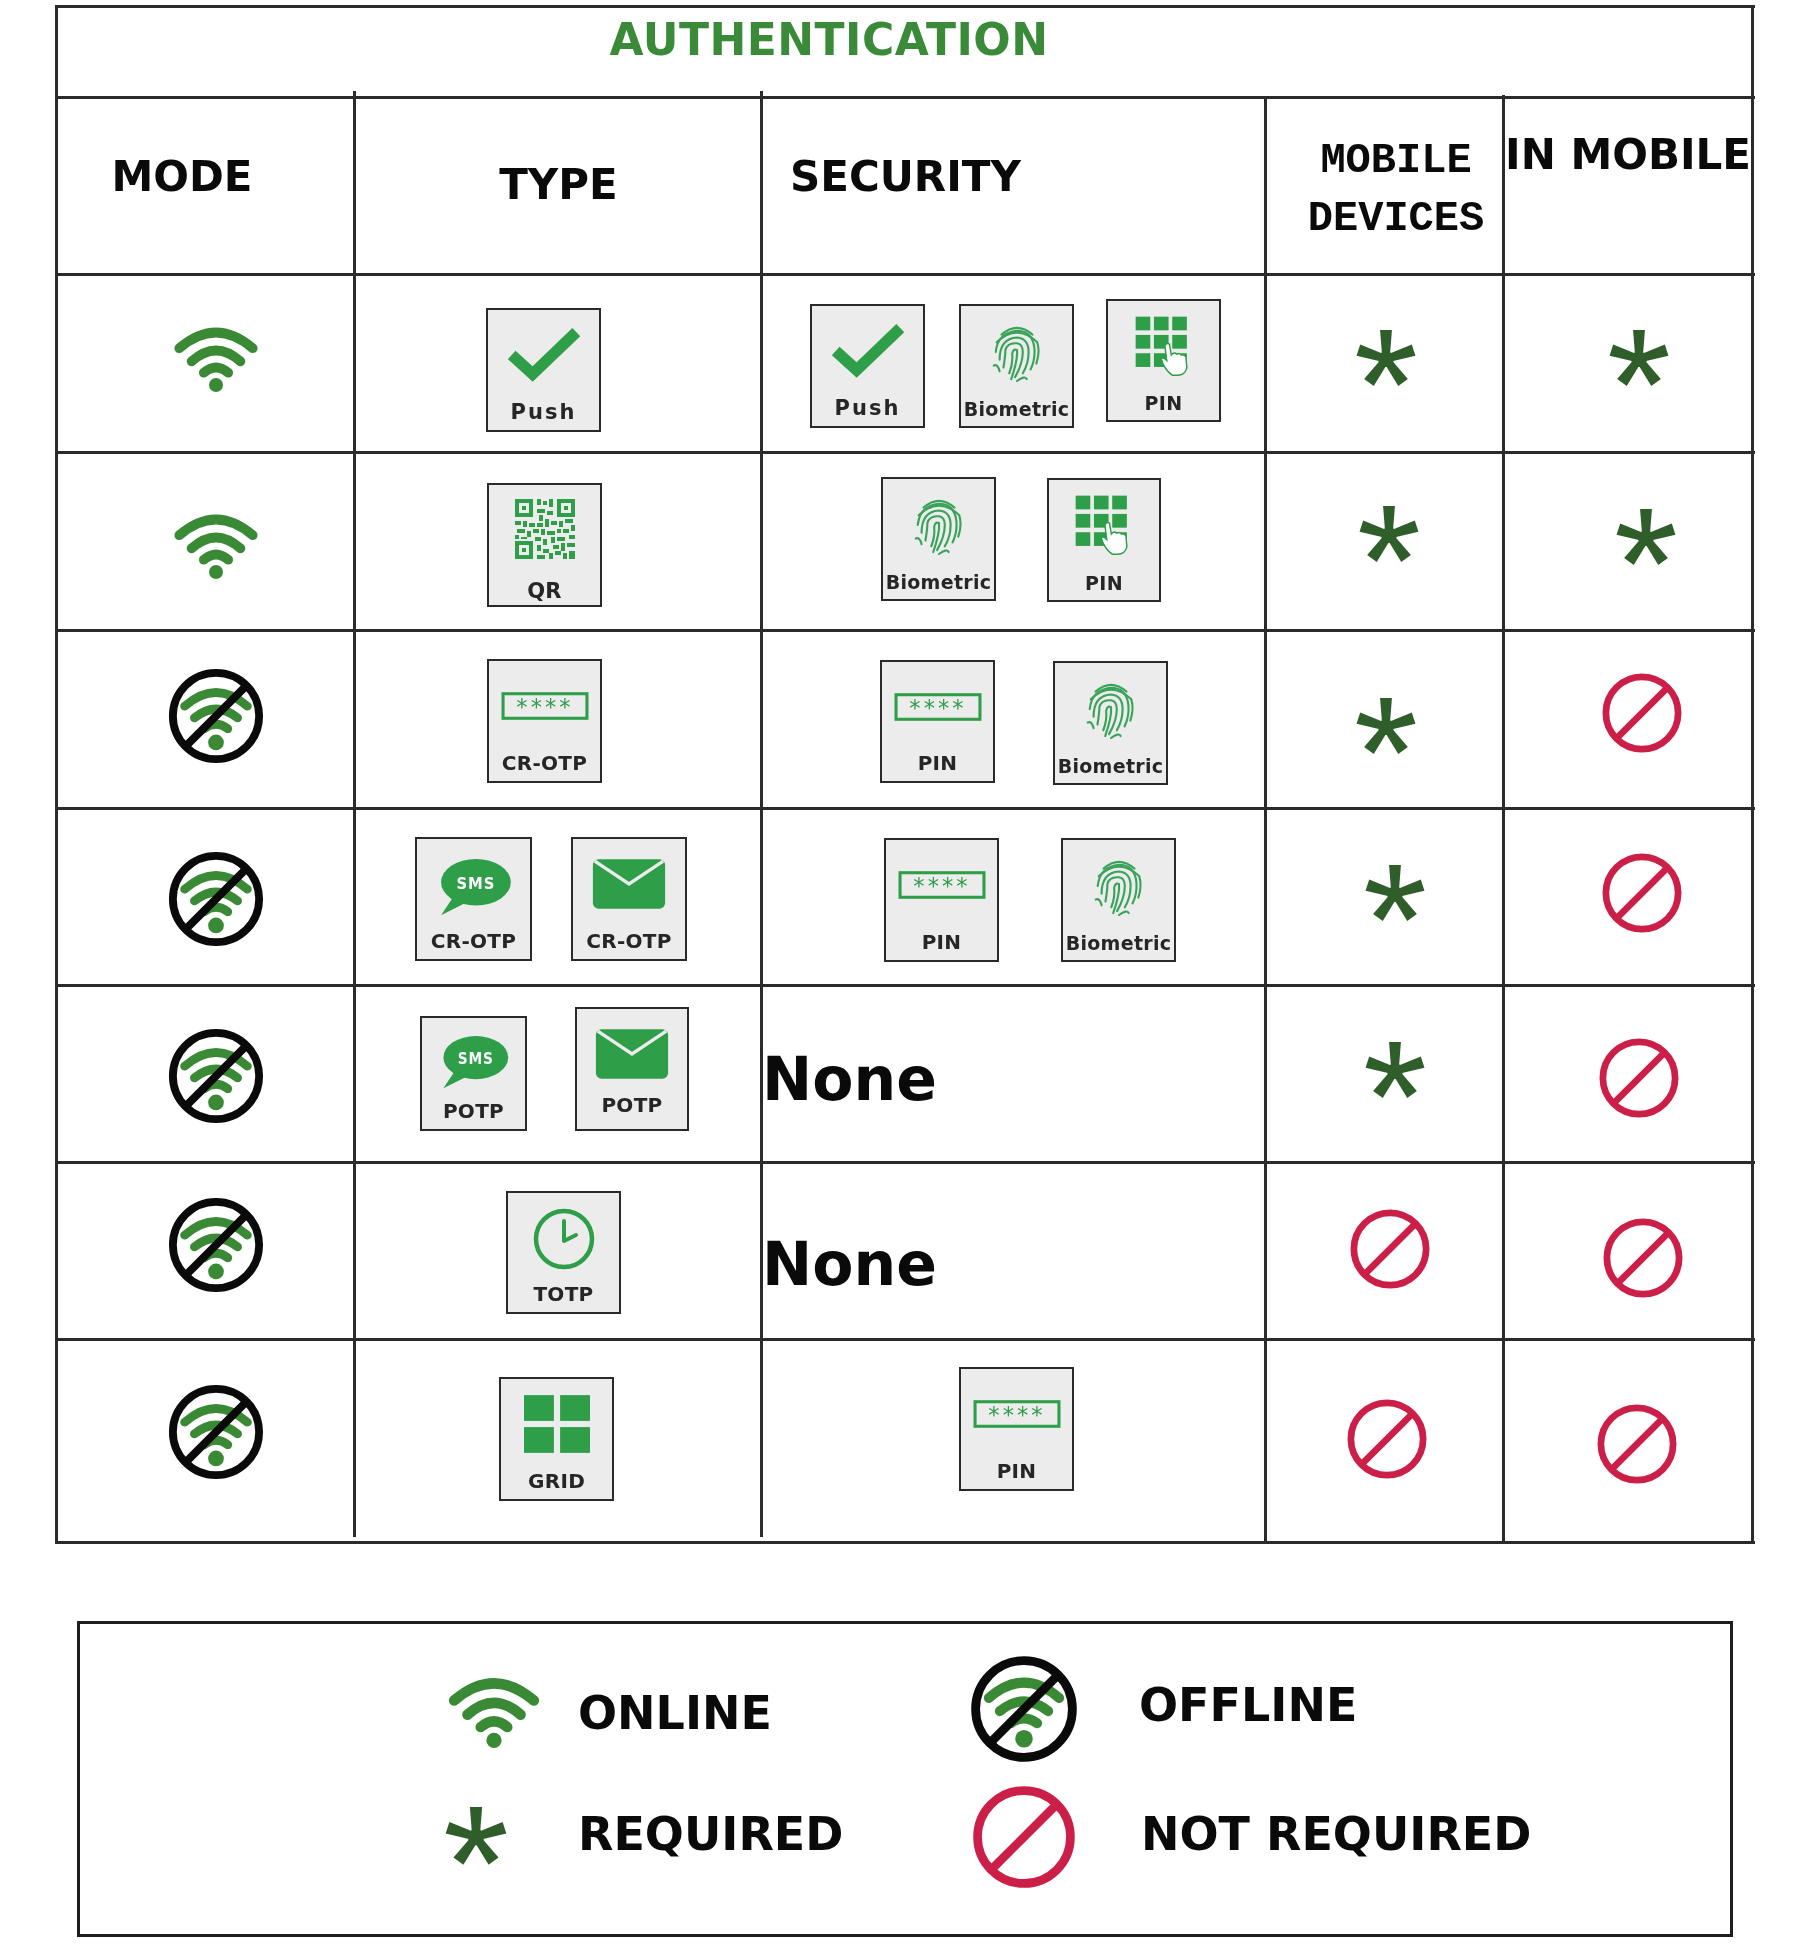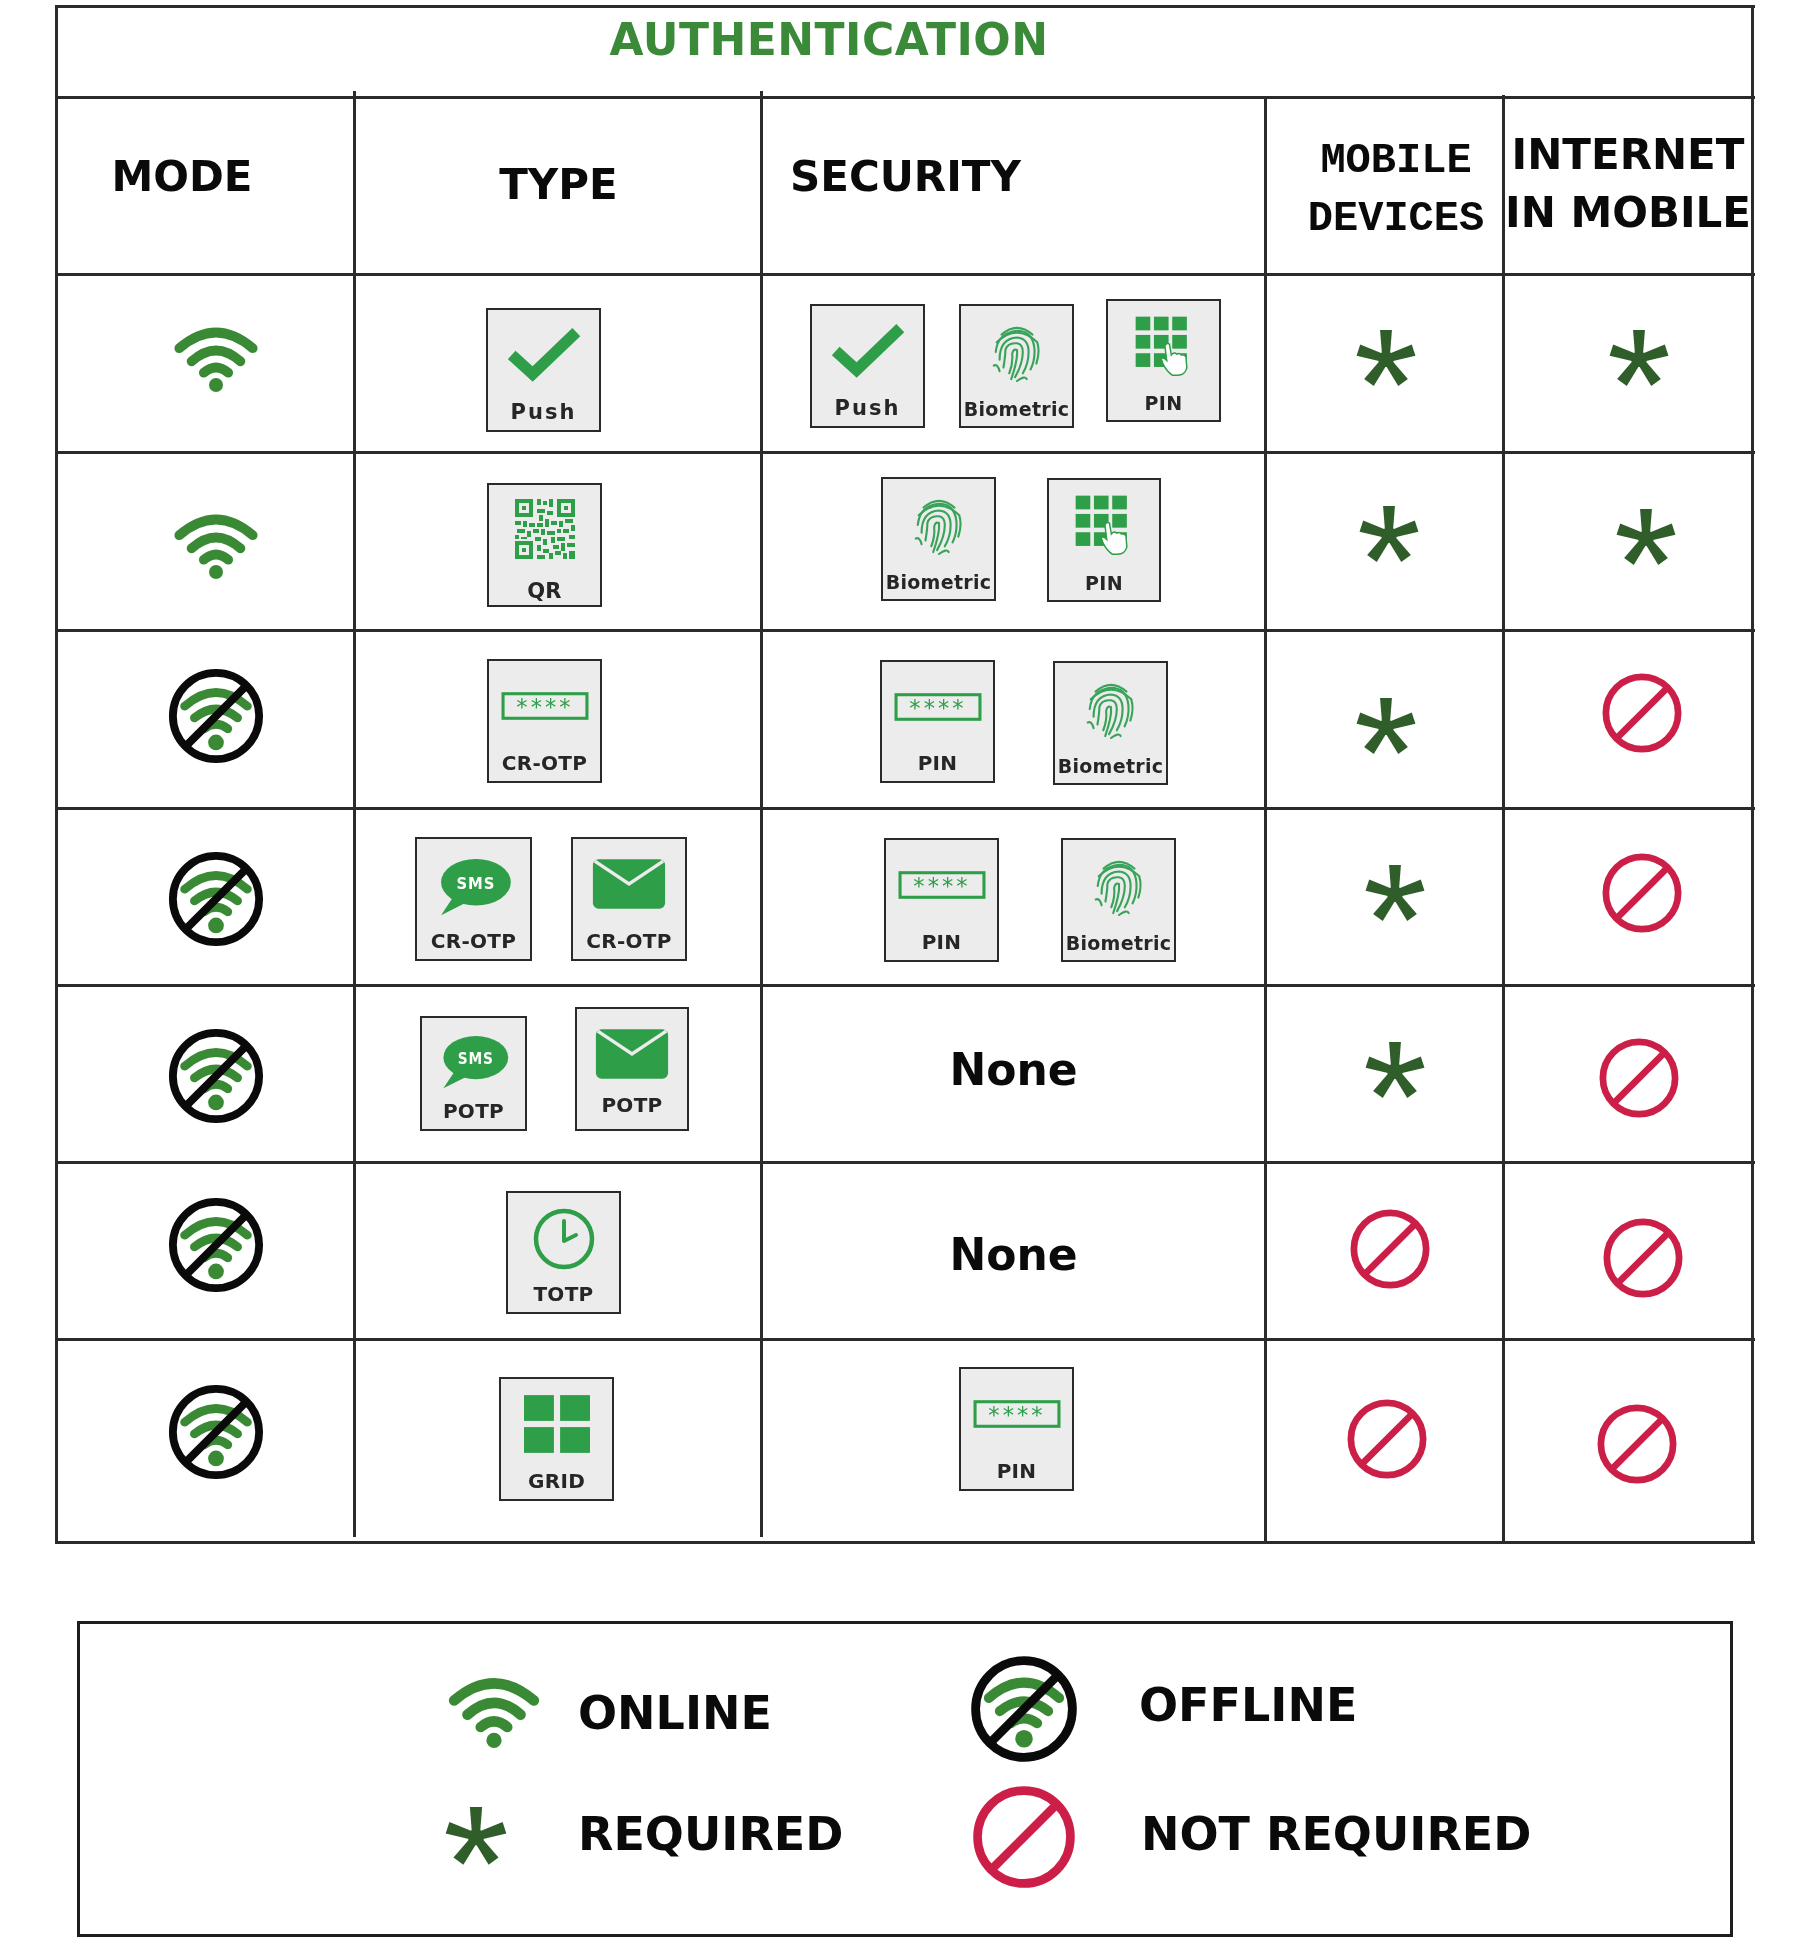--- a/index.html
+++ b/index.html
@@ -9,21 +9,21 @@
   .line-v { position:absolute; width:3px; background:#2b2b2b; }
   .title { position:absolute; left:56px; width:1696px; top:14px; height:62px;
            font-size:44px; font-weight:bold; color:#3a8a3a; text-align:center;
            letter-spacing:0.5px; padding-right:150px; box-sizing:border-box; }
   .hdr { position:absolute; font-size:42px; font-weight:bold; color:#0a0a0a; line-height:58px; }
   .hdr.center { text-align:center; }
   .tile { position:absolute; background:#ececec; border:2px solid #2a2a2a; box-sizing:border-box; }
   .tile .lbl { position:absolute; left:0; right:0; bottom:6px; text-align:center;
                font-size:21px; font-weight:bold; color:#262626; letter-spacing:0.3px; }
   .tile svg { position:absolute; left:50%; transform:translateX(-50%); top:12px; }
-  .none { position:absolute; font-size:44px; font-weight:bold; color:#0a0a0a; text-align:center; }
+  .none { position:absolute; font-size:60px; font-weight:bold; color:#0a0a0a; text-align:left; }
   .ico { position:absolute; }
   .legend-box { position:absolute; left:77px; top:1621px; width:1656px; height:316px;
                 border:3px solid #1e1e1e; box-sizing:border-box; }
   .leg-lbl { position:absolute; font-size:46px; font-weight:bold; color:#0a0a0a; white-space:nowrap; }
 </style>
 </head>
 <body>
 
 <svg width="0" height="0" style="position:absolute">
   <defs>
@@ -193,21 +193,20 @@
   <div class="title">AUTHENTICATION</div>
 
   <div class="hdr center" style="left:56px; width:252px; top:148px;">MODE</div>
   <div class="hdr center" style="left:355px; width:407px; top:156px;">TYPE</div>
   <div class="hdr" style="left:790px; top:148px;">SECURITY</div>
   <div class="hdr center" style="left:1265px; width:262px; top:132px;font-family:Liberation Mono, monospace;">
     <div>MOBILE</div>
     <div>DEVICES</div>
   </div>
   <div class="hdr center" style="left:1504px; width:248px; top:126px;">
-    <div>INTERNET</div>
     <div>IN MOBILE</div>
   </div>
 
   <svg class="ico" style="left:172px; top:322px;" width="88" height="70">
       <use href="#sym-wifi"></use>
     </svg>
   <svg class="ico" style="left:172px; top:509px;" width="88" height="70">
       <use href="#sym-wifi"></use>
     </svg>
   <svg class="ico" style="left:167px; top:667px;" width="98" height="98">

